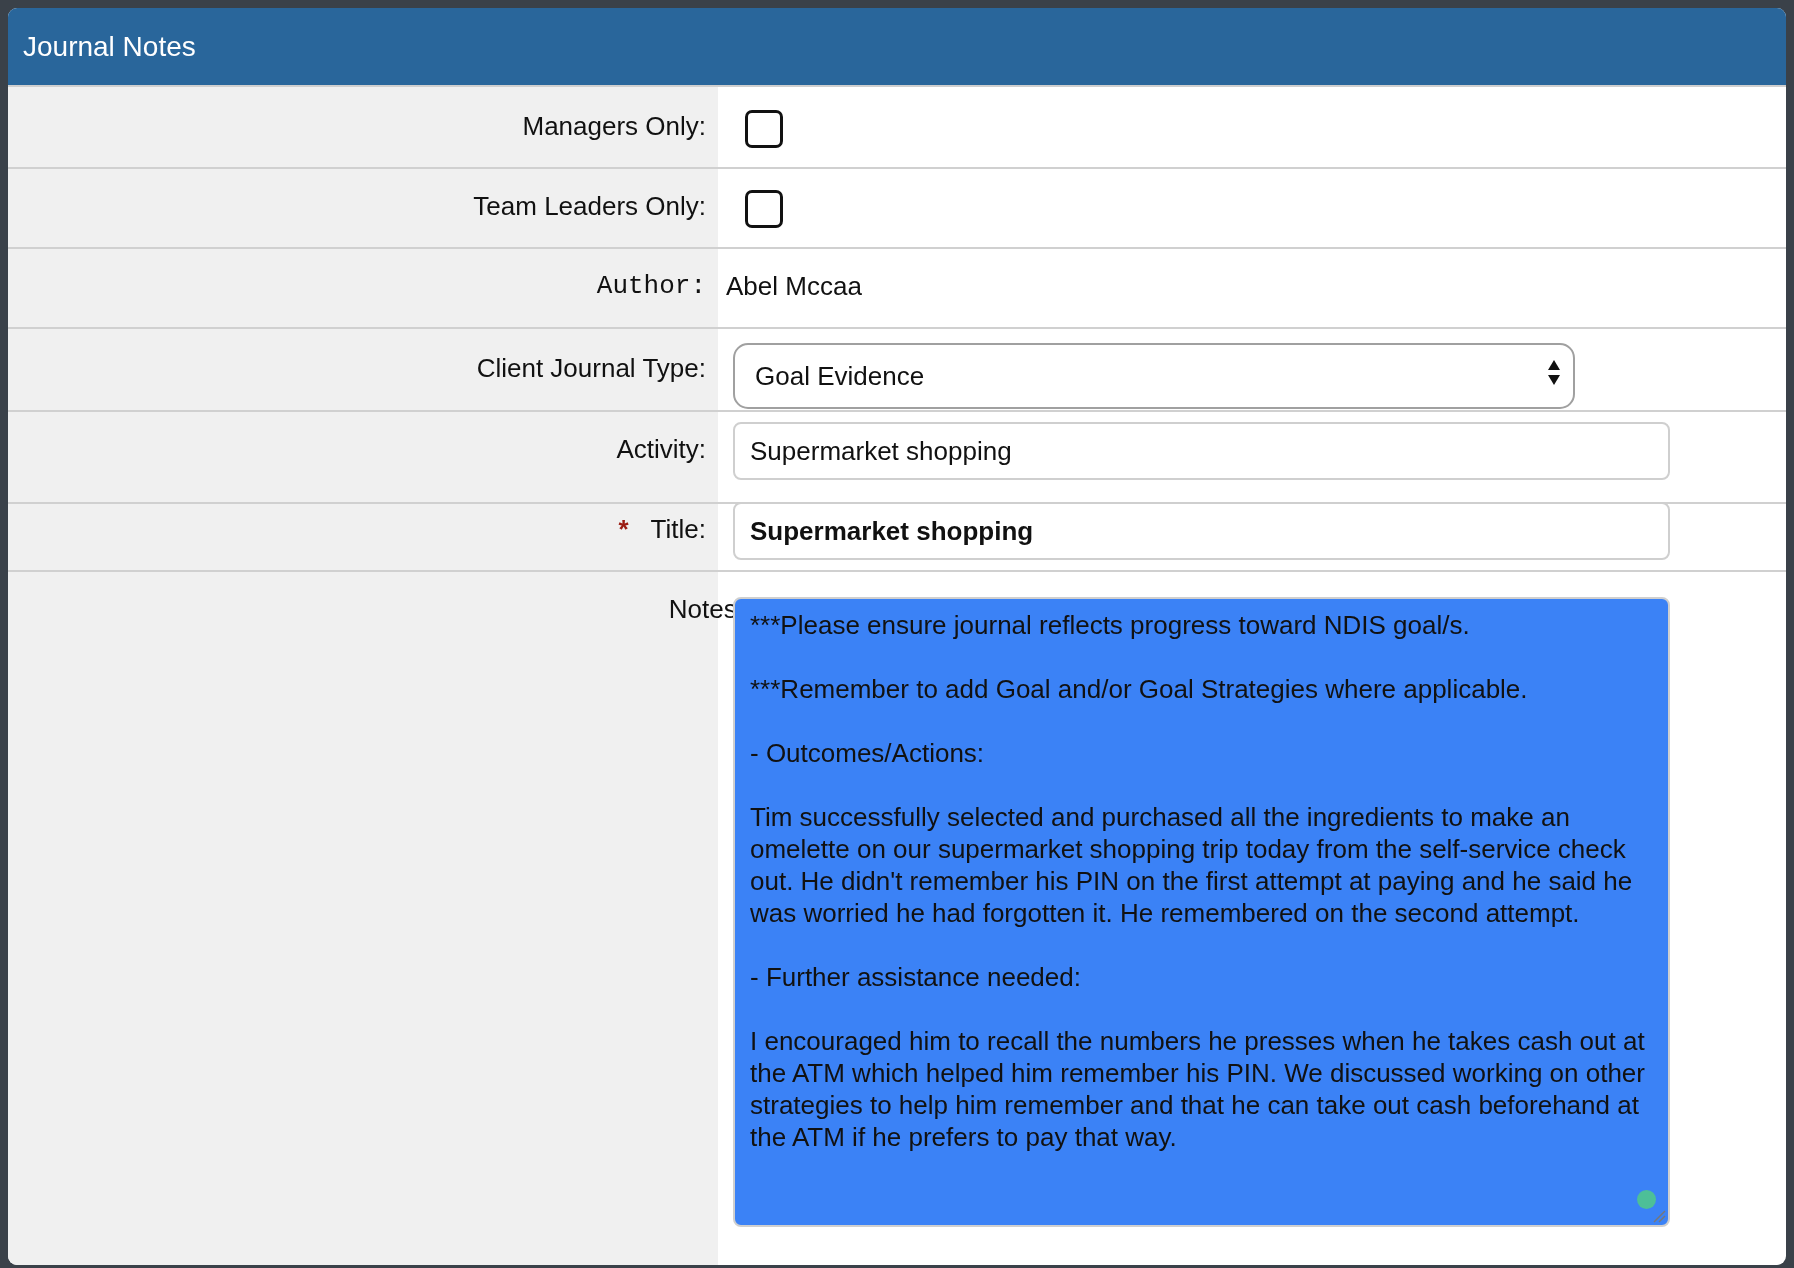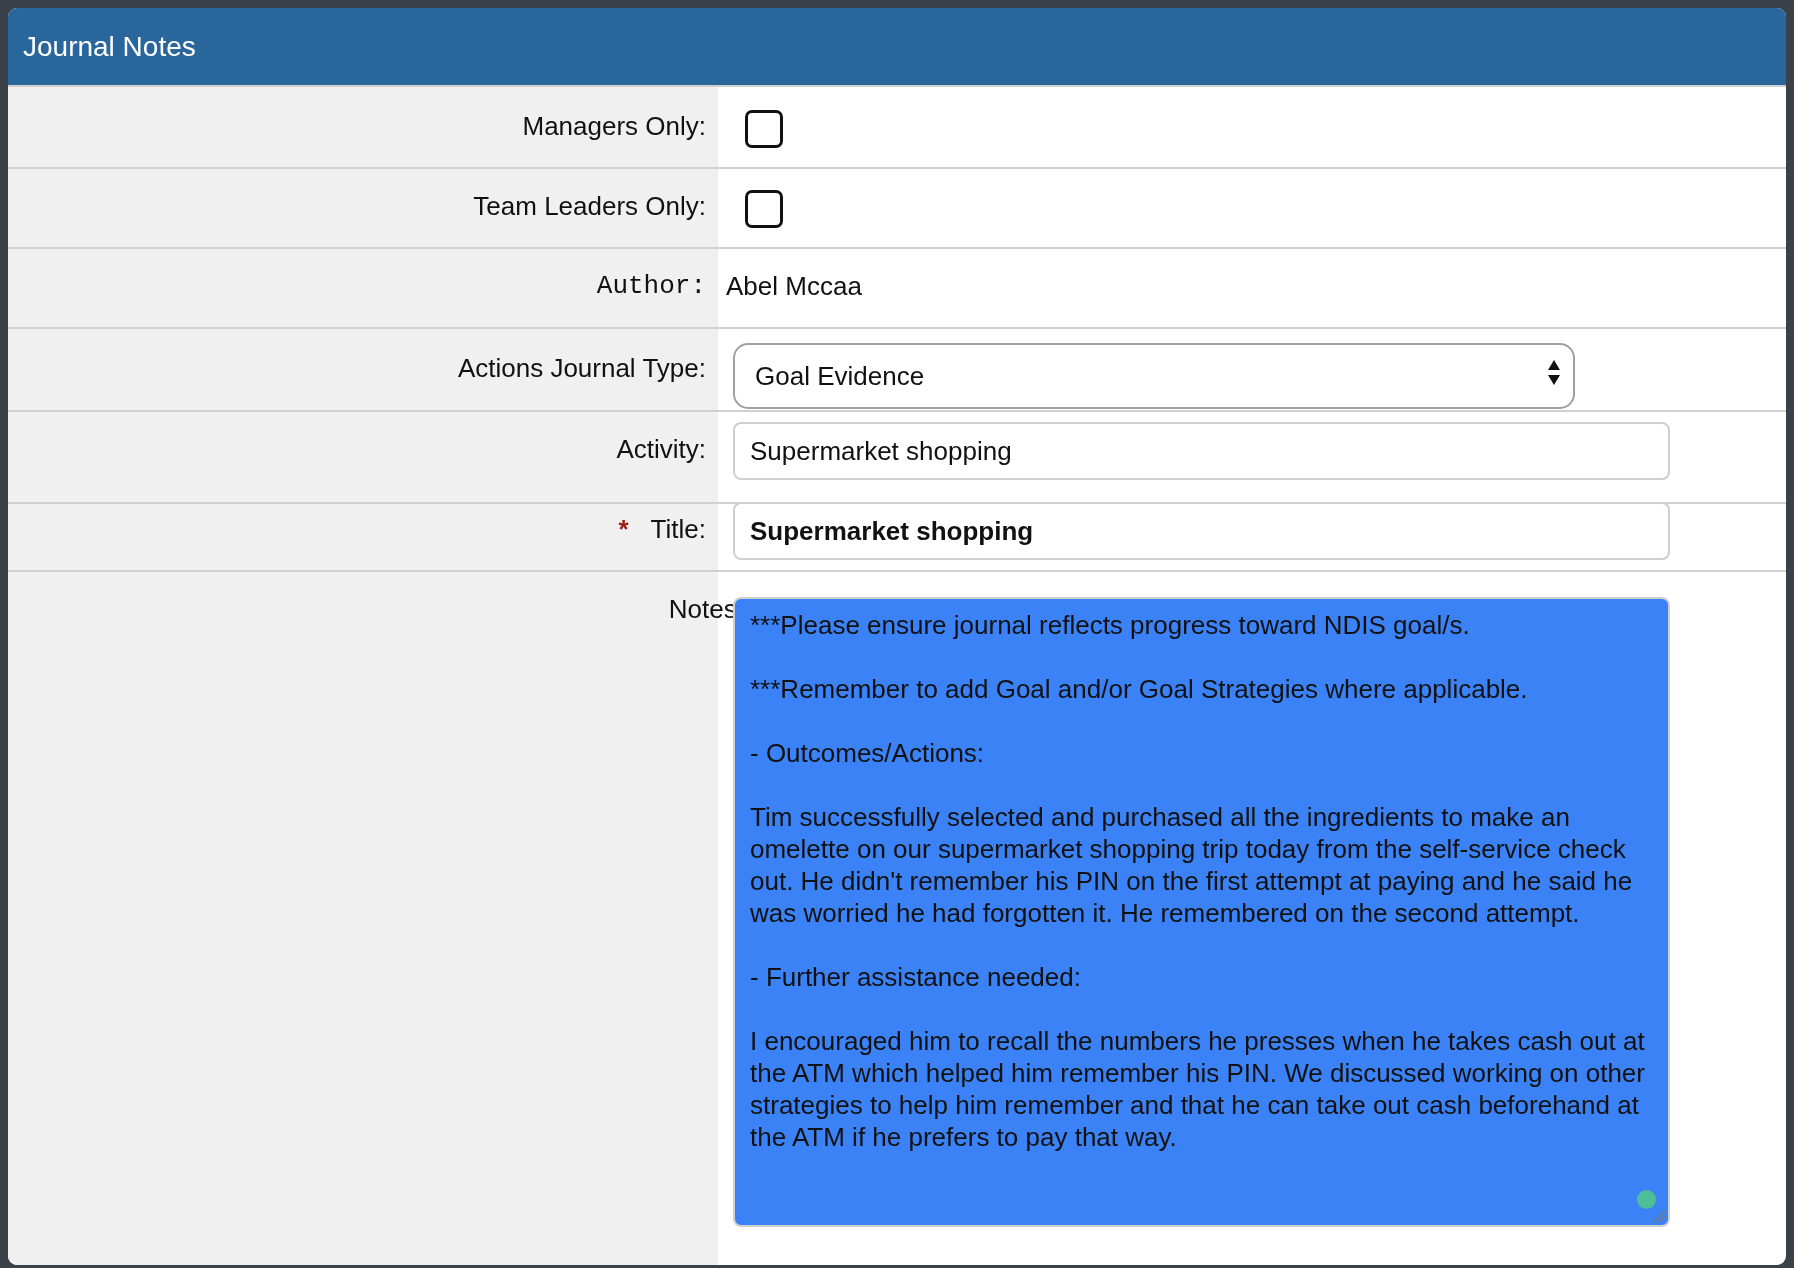--- a/index.html
+++ b/index.html
@@ -85,21 +85,21 @@
     <span class="lbl" style="top:22px;">Team Leaders Only:</span>
     <div class="checkbox" style="top:21px;"></div>
   </div>
 
   <div class="row" style="top:241px;height:80px;">
     <span class="lbl" style="top:22px;font-family:Liberation Mono, monospace;">Author:</span>
     <span class="val" style="top:22px;">Abel Mccaa</span>
   </div>
 
   <div class="row" style="top:321px;height:83px;">
-    <span class="lbl" style="top:24px;">Actions Journal Type:</span>
+    <span class="lbl" style="top:24px;">Client Journal Type:</span>
     <div class="select" style="top:14px;">
       <span>Goal Evidence</span>
       <svg class="arrows" viewBox="0 0 14 30">
         <polygon points="7,2 13,12 1,12" fill="#111"></polygon>
         <polygon points="1,17 13,17 7,27" fill="#111"></polygon>
       </svg>
     </div>
   </div>
 
   <div class="row" style="top:404px;height:92px;">

